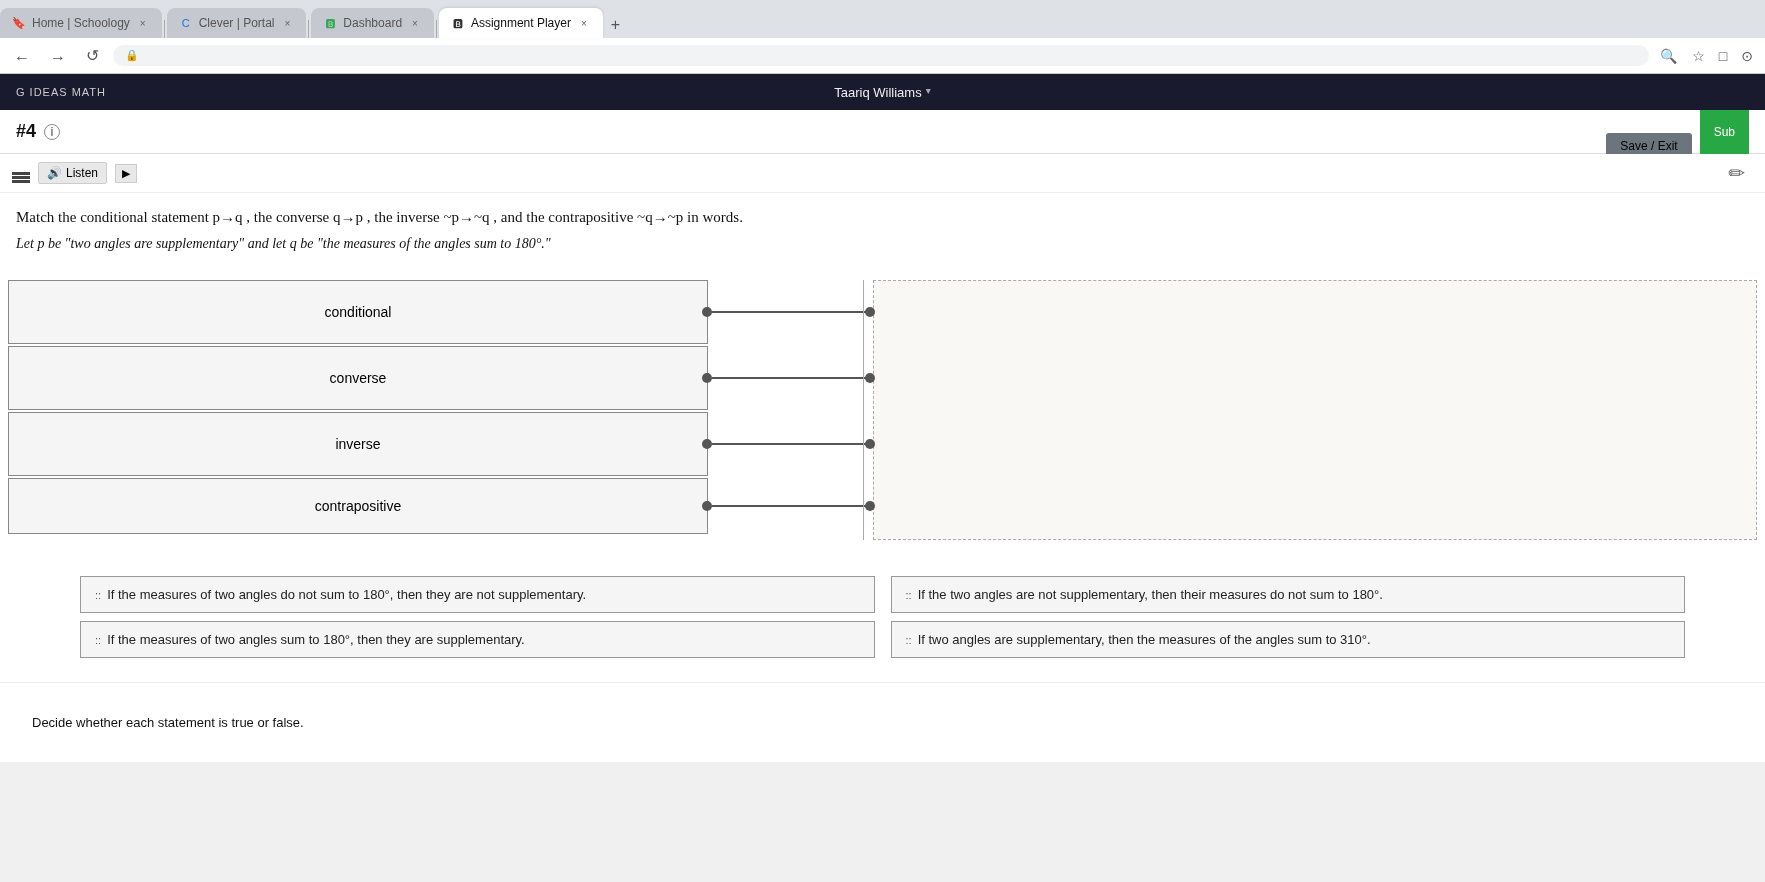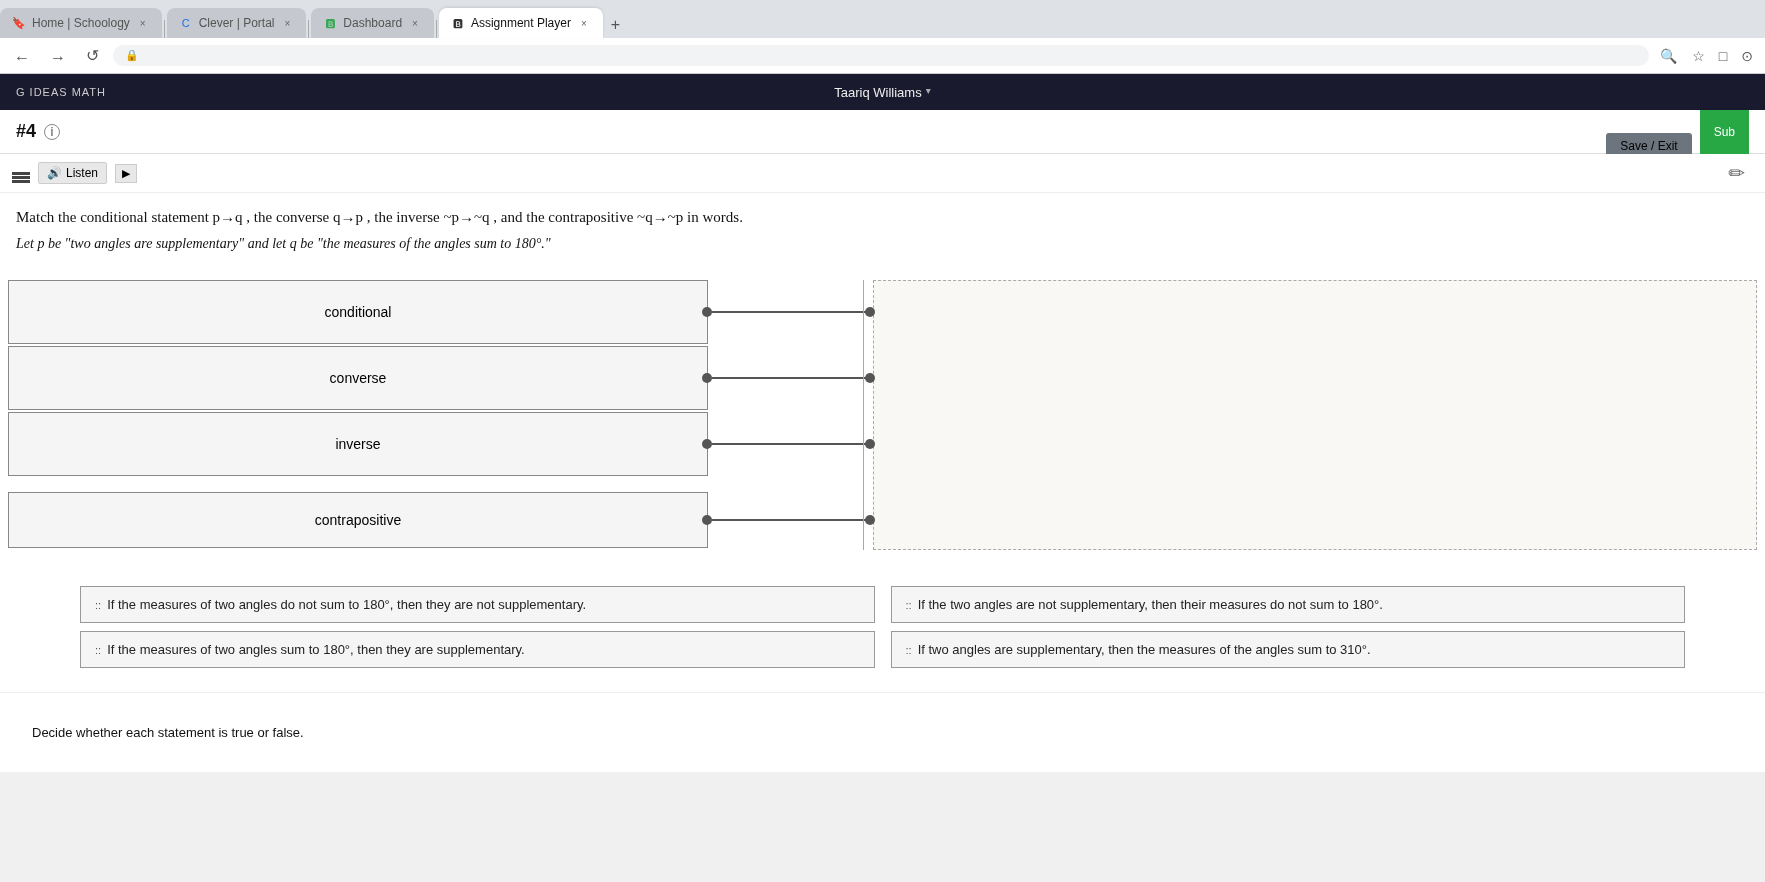--- a/index.html
+++ b/index.html
@@ -154,21 +154,21 @@
         <span style="width:10px;height:10px;background:#555;border-radius:50%;position:absolute;right:-168px;top:50%;transform:translateY(-50%);z-index:3;"></span>
       </div>
 
       <div style="border:1px solid #888; background:#f5f5f5; display:flex; align-items:center; justify-content:center; height:64px; font-size:14px; margin-bottom:2px; position:relative;">
         <span>converse</span>
         <span style="width:10px;height:10px;background:#555;border-radius:50%;position:absolute;right:-5px;top:50%;transform:translateY(-50%);z-index:3;"></span>
         <span style="width:155px;height:2px;background:#555;position:absolute;right:-160px;top:50%;transform:translateY(-50%);"></span>
         <span style="width:10px;height:10px;background:#555;border-radius:50%;position:absolute;right:-168px;top:50%;transform:translateY(-50%);z-index:3;"></span>
       </div>
 
-      <div style="border:1px solid #888; background:#f5f5f5; display:flex; align-items:center; justify-content:center; height:64px; font-size:14px; margin-bottom:16px; position:relative;">
+      <div style="border:1px solid #888; background:#f5f5f5; display:flex; align-items:center; justify-content:center; height:64px; font-size:14px; margin-bottom:2px; position:relative;">
         <span>inverse</span>
         <span style="width:10px;height:10px;background:#555;border-radius:50%;position:absolute;right:-5px;top:50%;transform:translateY(-50%);z-index:3;"></span>
         <span style="width:155px;height:2px;background:#555;position:absolute;right:-160px;top:50%;transform:translateY(-50%);"></span>
         <span style="width:10px;height:10px;background:#555;border-radius:50%;position:absolute;right:-168px;top:50%;transform:translateY(-50%);z-index:3;"></span>
       </div>
 
       <div style="border:1px solid #888; background:#f5f5f5; display:flex; align-items:center; justify-content:center; height:56px; font-size:14px; margin-bottom:2px; position:relative;">
         <span>contrapositive</span>
         <span style="width:10px;height:10px;background:#555;border-radius:50%;position:absolute;right:-5px;top:50%;transform:translateY(-50%);z-index:3;"></span>
         <span style="width:155px;height:2px;background:#555;position:absolute;right:-160px;top:50%;transform:translateY(-50%);"></span>

